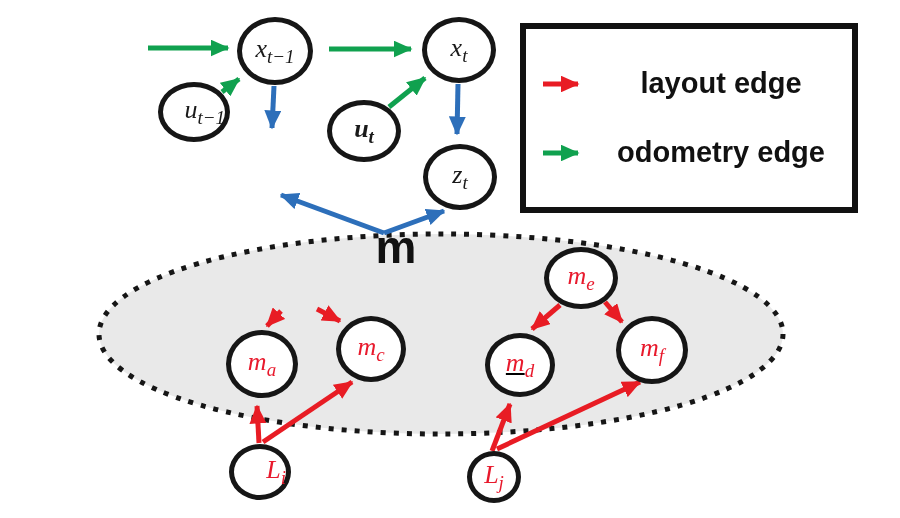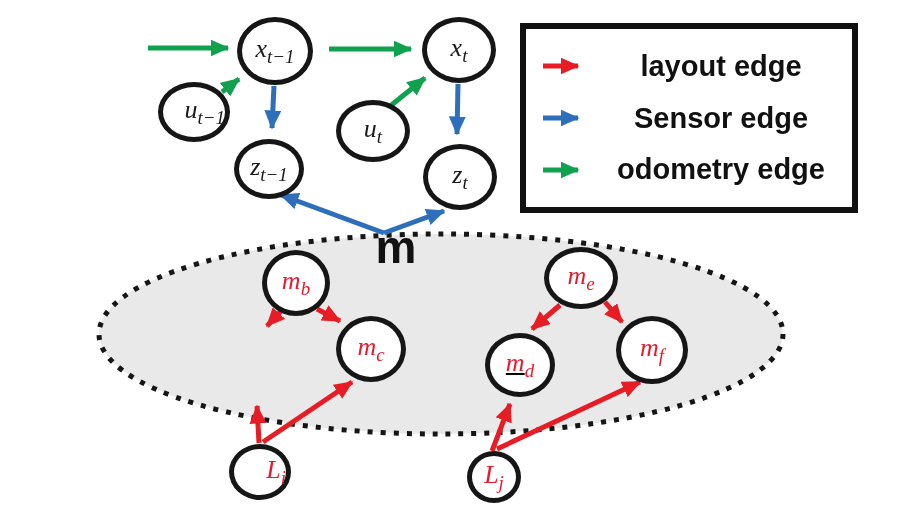--- a/index.html
+++ b/index.html
@@ -83,35 +83,32 @@
 
   <div class="node" style="left:237px;top:17px;width:76px;height:68px;">
     <span class="nlabel"><span>x</span><sub>t−1</sub></span>
   </div>
   <div class="node" style="left:422px;top:17px;width:74px;height:66px;">
     <span class="nlabel"><span>x</span><sub>t</sub></span>
   </div>
   <div class="node" style="left:158px;top:82px;width:72px;height:60px;justify-content:flex-end;">
     <span class="nlabel"><span>u</span><sub>t−1</sub></span>
   </div>
-  <div class="node" style="left:336px;top:100px;width:74px;height:62px;">
+  <div class="node" style="left:327px;top:100px;width:74px;height:62px;font-weight:bold;">
     <span class="nlabel"><span>u</span><sub>t</sub></span>
-  </div>
-  <div class="node" style="left:234px;top:139px;width:70px;height:60px;">
-    <span class="nlabel"><span>z</span><sub>t−1</sub></span>
   </div>
   <div class="node" style="left:423px;top:144px;width:74px;height:66px;">
     <span class="nlabel"><span>z</span><sub>t</sub></span>
   </div>
 
-  <div class="node red" style="left:262px;top:250px;width:68px;height:66px;">
-    <span class="nlabel"><span>m</span><sub>b</sub></span>
-  </div>
   <div class="node red" style="left:544px;top:247px;width:74px;height:62px;">
     <span class="nlabel"><span>m</span><sub>e</sub></span>
+  </div>
+  <div class="node red" style="left:226px;top:330px;width:72px;height:68px;">
+    <span class="nlabel"><span>m</span><sub>a</sub></span>
   </div>
   <div class="node red" style="left:336px;top:316px;width:70px;height:66px;">
     <span class="nlabel"><span>m</span><sub>c</sub></span>
   </div>
   <div class="node red" style="left:485px;top:333px;width:70px;height:64px;text-decoration:underline;">
     <span class="nlabel"><span>m</span><sub>d</sub></span>
   </div>
   <div class="node red" style="left:616px;top:316px;width:72px;height:68px;">
     <span class="nlabel"><span>m</span><sub>f</sub></span>
   </div>
@@ -125,25 +122,19 @@
 
   <div class="legend">
     <div class="legend-row">
       <svg class="legend-arrow" width="58" height="16" viewBox="0 0 58 16">
         <line x1="3" y1="8" x2="38" y2="8" stroke="#e81c24" stroke-width="5" marker-end="url(#ah-red)"></line>
       </svg>
       <span class="legend-label">layout edge</span>
     </div>
     <div class="legend-row">
       <svg class="legend-arrow" width="58" height="16" viewBox="0 0 58 16">
-        <line x1="3" y1="8" x2="38" y2="8" stroke="#2d6fba" stroke-width="5" marker-end="url(#ah-blue)"></line>
-      </svg>
-      <span class="legend-label">Sensor edge</span>
-    </div>
-    <div class="legend-row">
-      <svg class="legend-arrow" width="58" height="16" viewBox="0 0 58 16">
         <line x1="3" y1="8" x2="38" y2="8" stroke="#10a14f" stroke-width="5" marker-end="url(#ah-green)"></line>
       </svg>
       <span class="legend-label">odometry edge</span>
     </div>
   </div>
 
 </div>
 
 </body></html>

